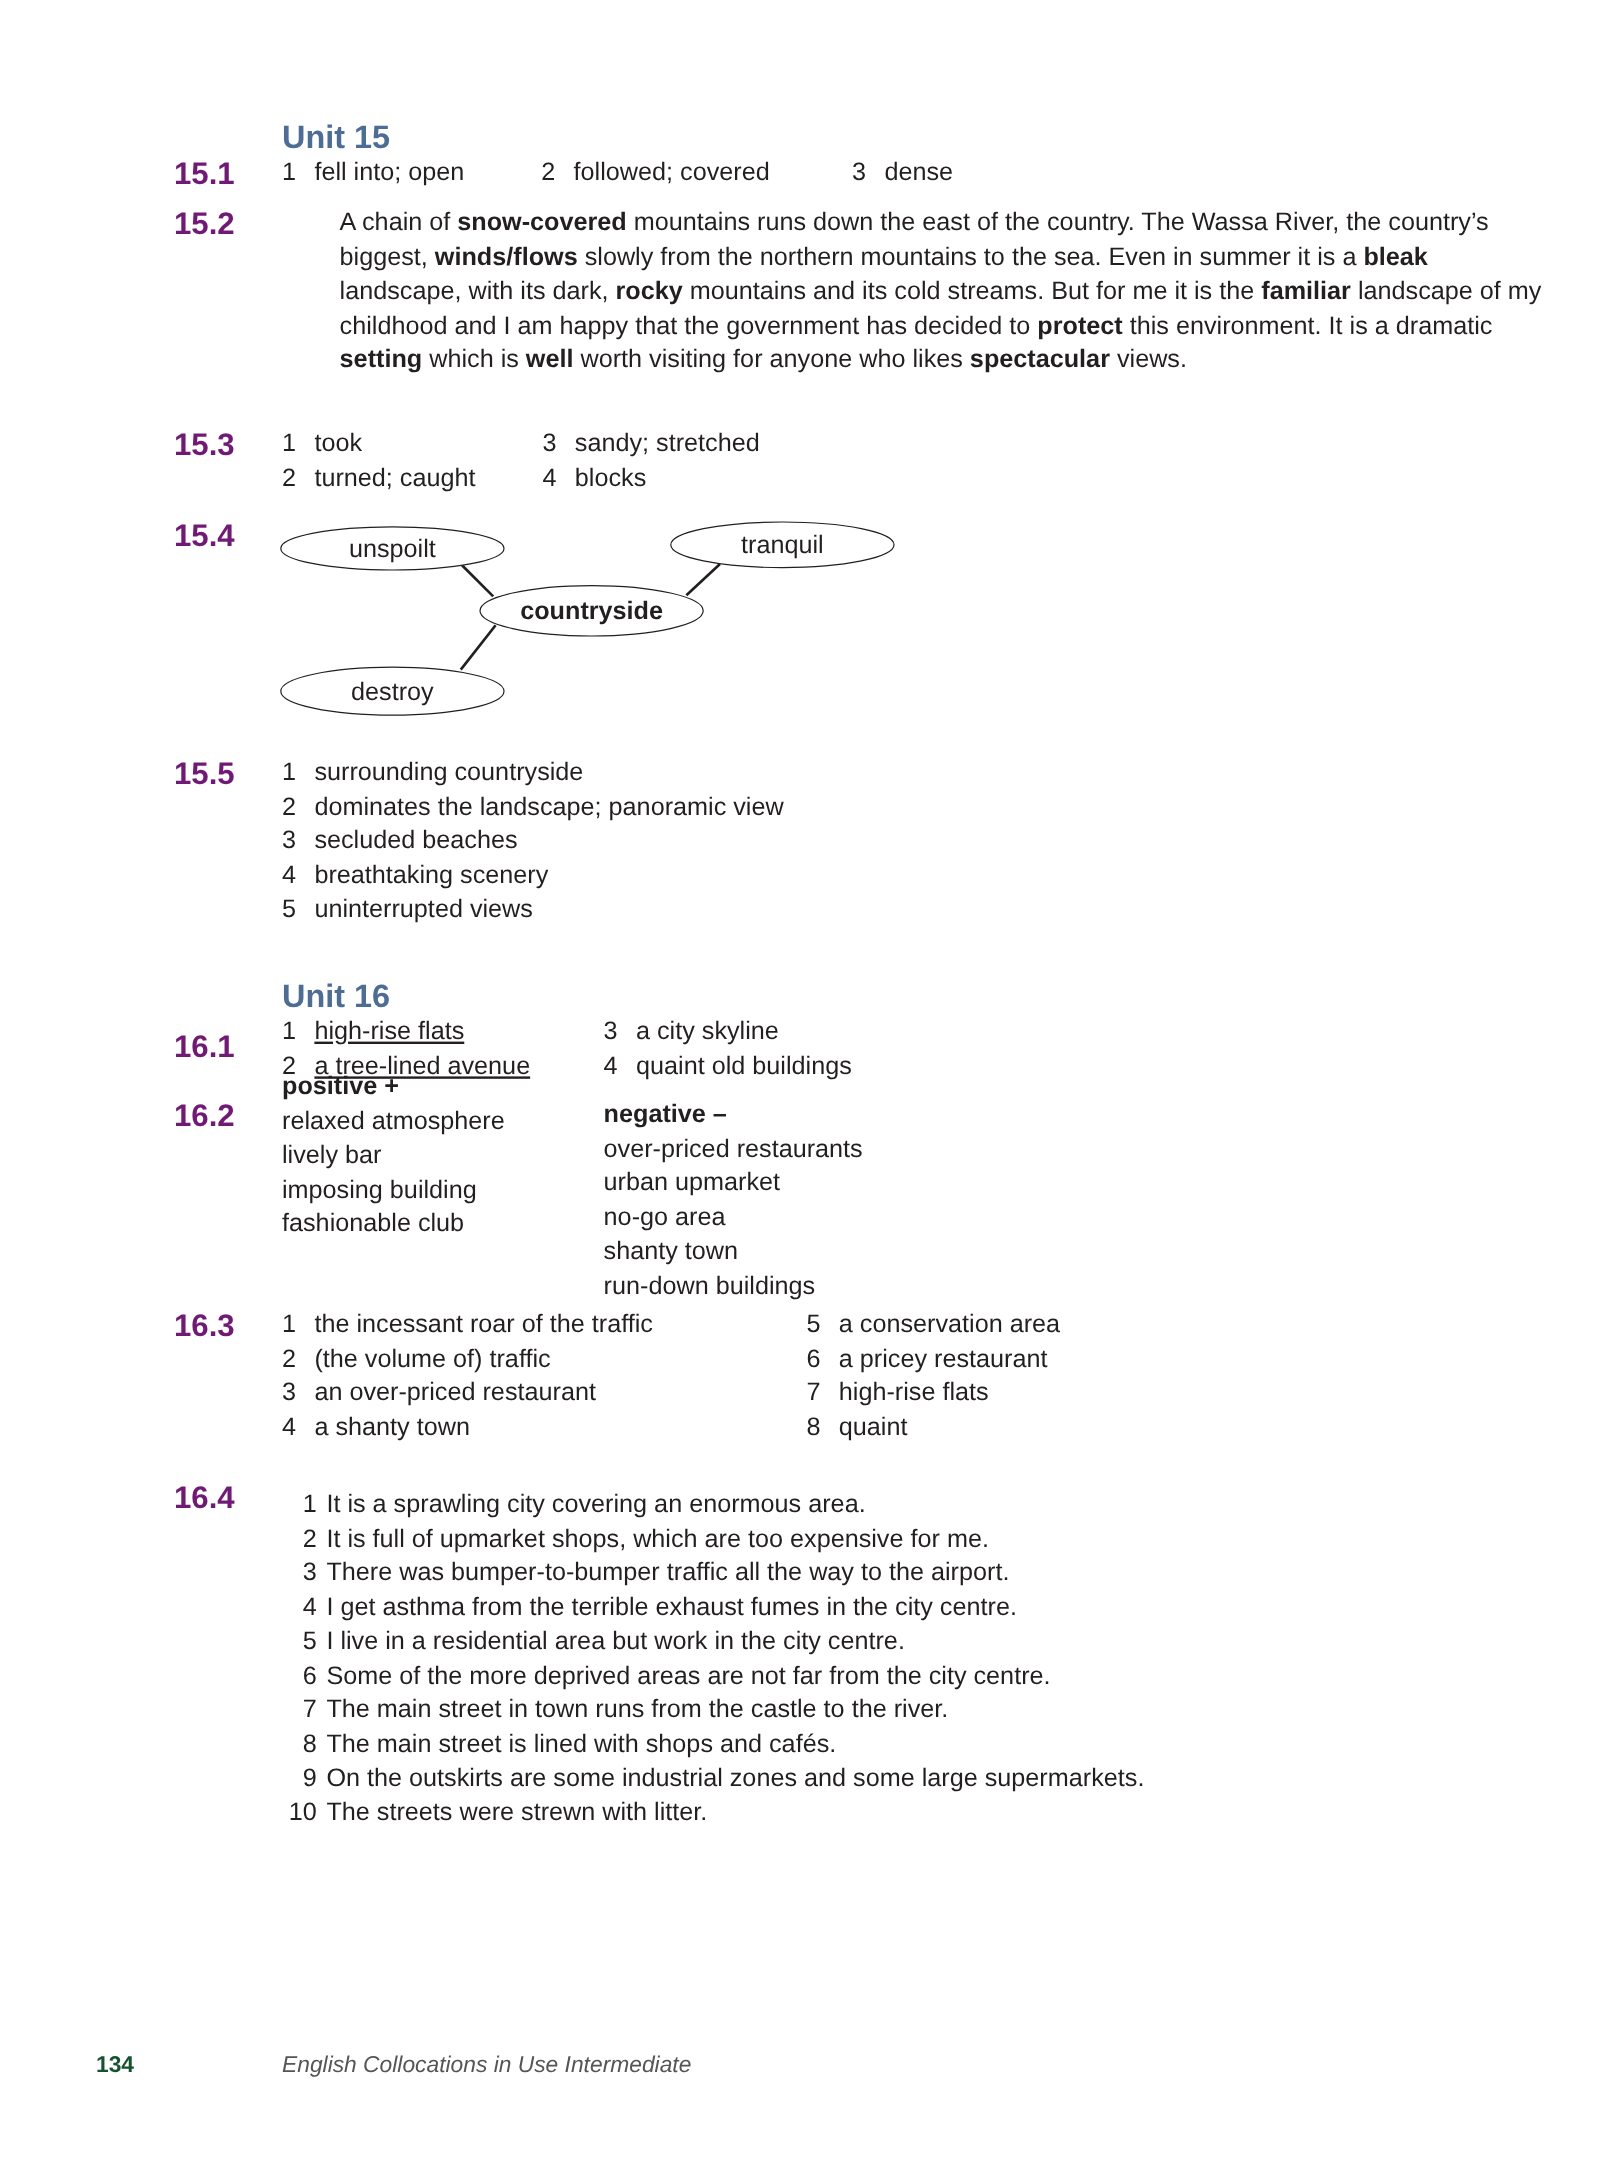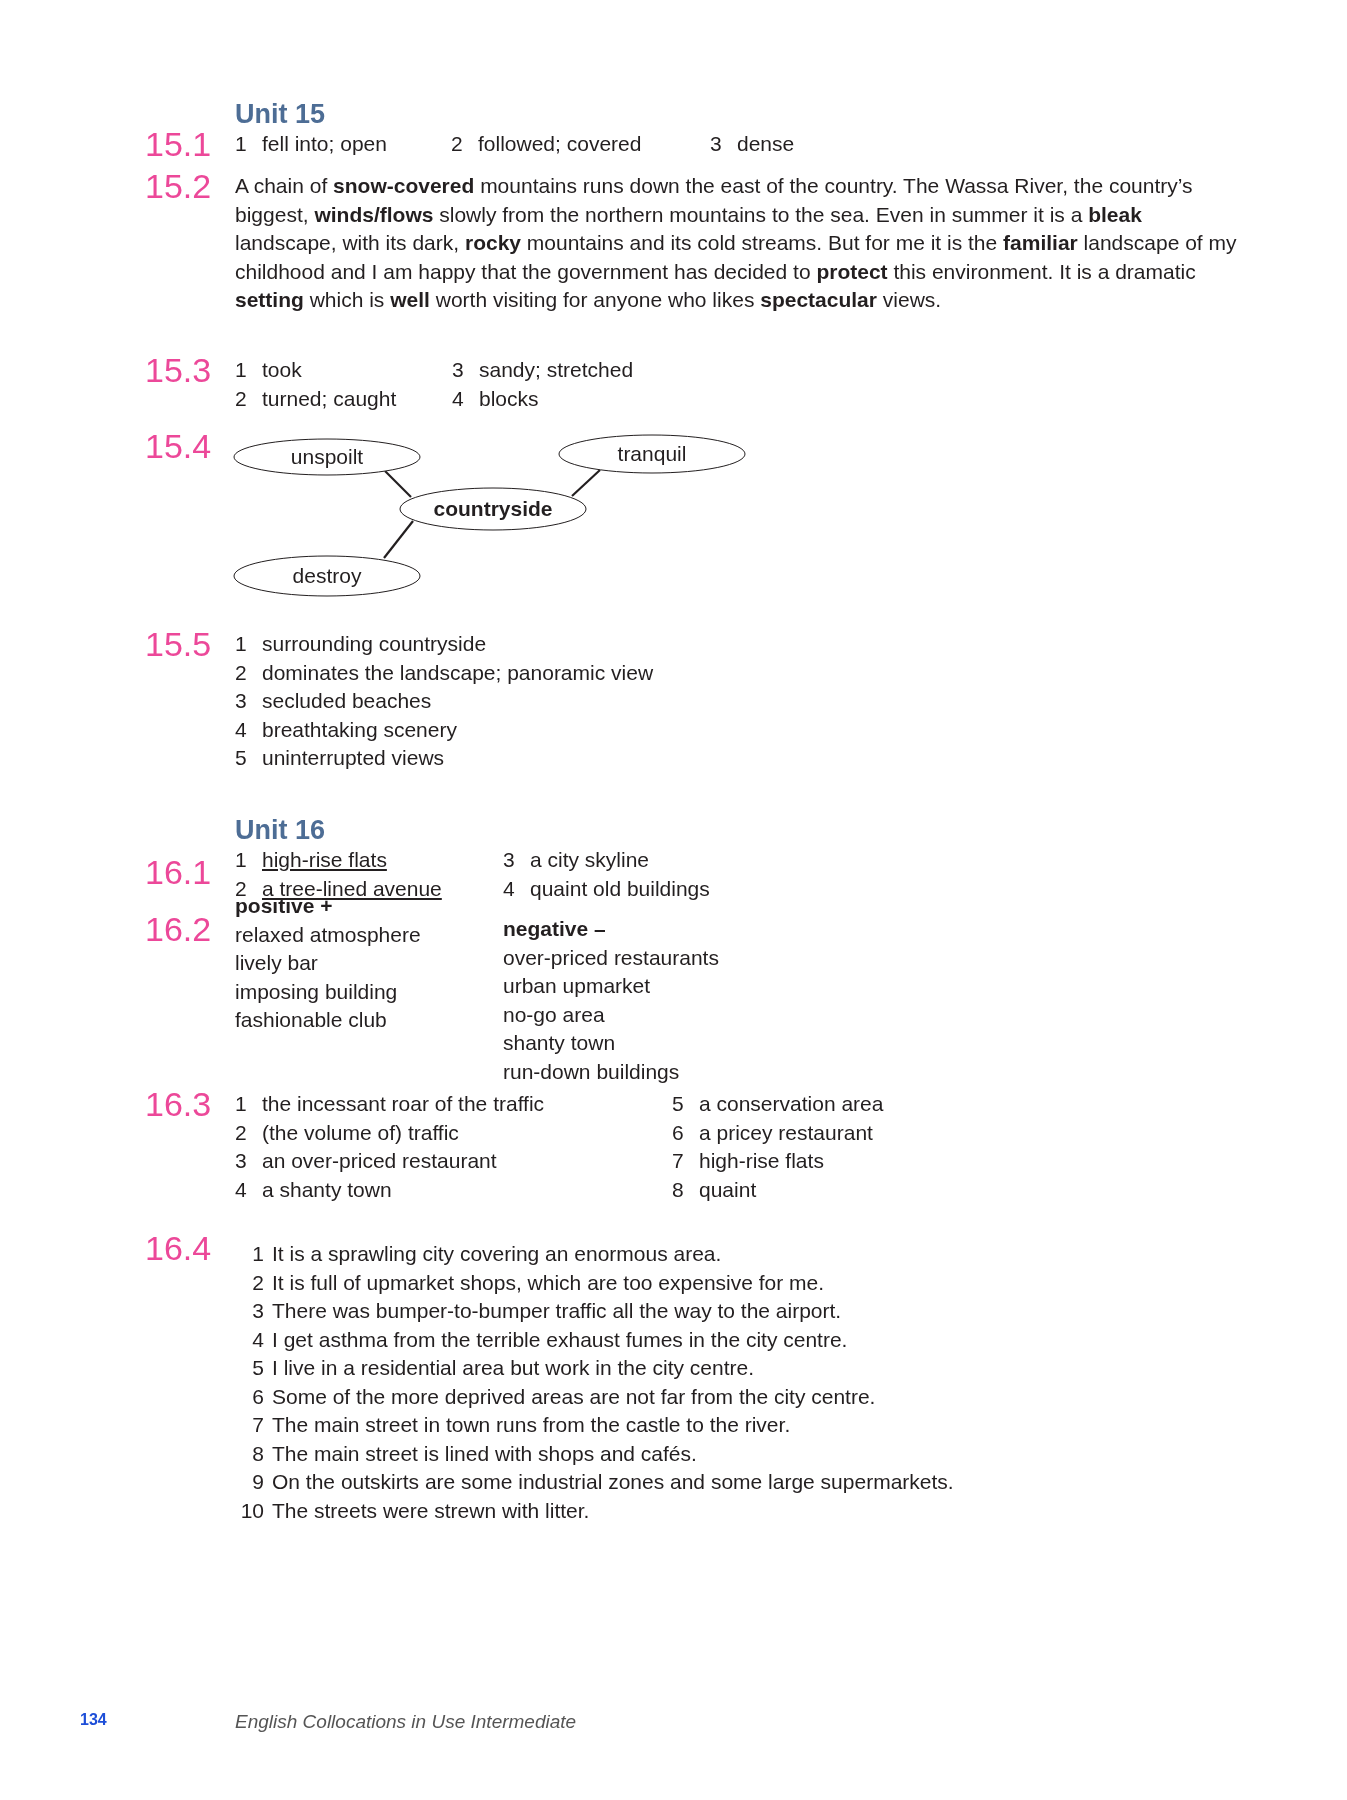--- a/index.html
+++ b/index.html
@@ -1,29 +1,29 @@
 <!DOCTYPE html>
 <html><head>
 <meta charset="utf-8">
 <style>
   html, body { margin: 0; padding: 0; background: #ffffff; }
   body { width: 1347px; height: 1800px; position: relative; overflow: hidden;
          font-family: "Liberation Sans", "DejaVu Sans", sans-serif; color: #231f20; }
   .abs { position: absolute; }
   .unit-title { font-size: 27px; font-weight: bold; color: #4d6d95; line-height: 30px; }
-  .ex-label { font-size: 34px; font-weight: normal; color: #ec4899; line-height: 30px; left: 145px; }
+  .ex-label { font-size: 26px; font-weight: bold; color: #701a75; line-height: 30px; left: 145px; }
   .txt { font-size: 21px; line-height: 28.5px; white-space: nowrap; }
   .num { display: inline-block; width: 27px; }
   .numr { display: inline-block; width: 32px; text-align: right; padding-right: 8px; }
-  .para { font-size: 21px; line-height: 28.5px; width: 1010px; }
+  .para { font-size: 21px; line-height: 28.5px; width: 1010px; margin-left: 48px; }
   .para b { font-weight: bold; }
   .col-head { font-weight: bold; }
   .row { display: block; height: 28.5px; }
   svg text { font-family: "Liberation Sans", "DejaVu Sans", sans-serif; }
-  .footer-num { font-size: 16px; font-weight: bold; color: #1d4ed8; }
+  .footer-num { font-size: 19px; font-weight: bold; color: #14532d; }
   .footer-title { font-size: 19px; font-style: italic; color: #555; }
 </style>
 </head>
 <body>
 
 <div class="abs unit-title" style="left:235px; top:99px;">Unit 15</div>
 
 <div class="abs ex-label" style="top:129px;">15.1</div>
 <div class="abs txt" style="left:235px; top:130px;"><span class="num">1</span><span>fell into; open</span></div>
 <div class="abs txt" style="left:451px; top:130px;"><span class="num">2</span><span>followed; covered</span></div>

